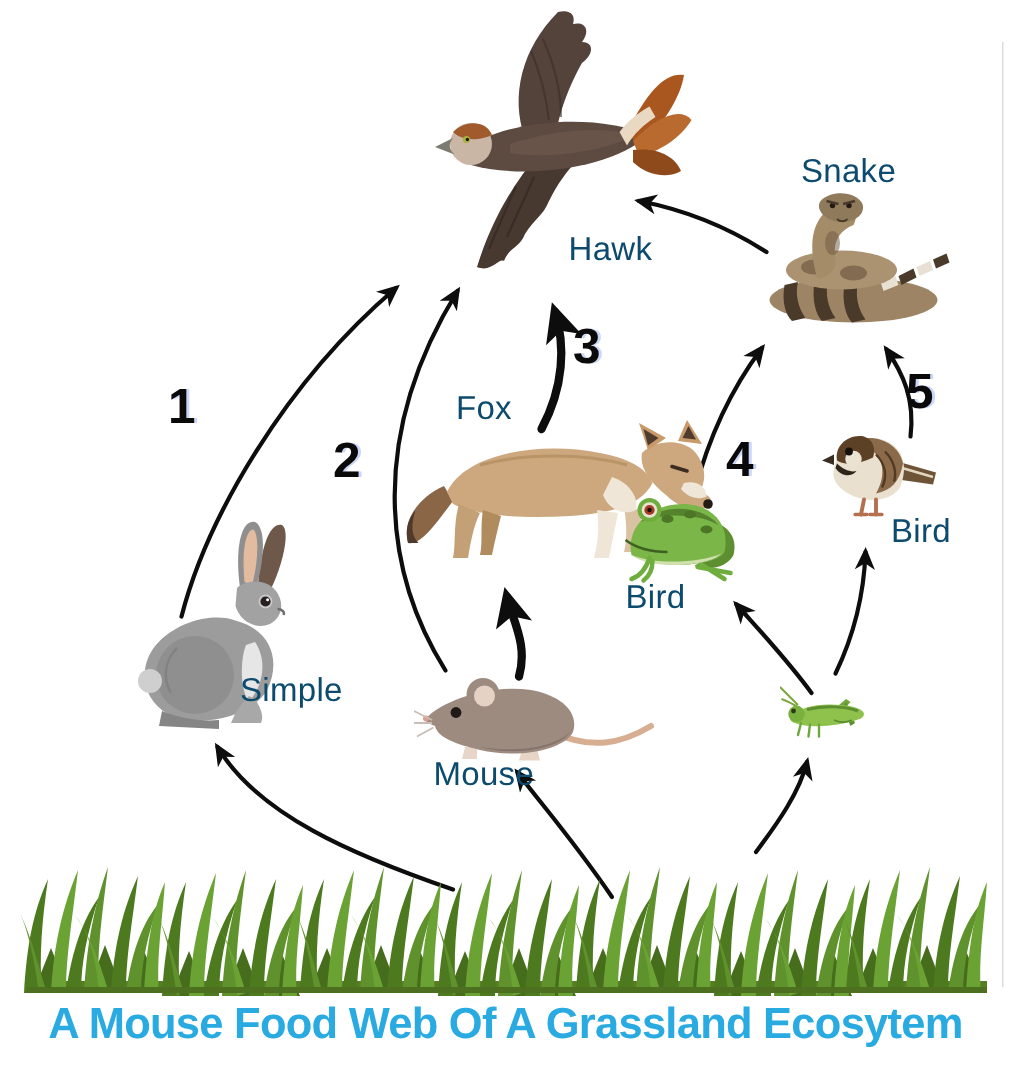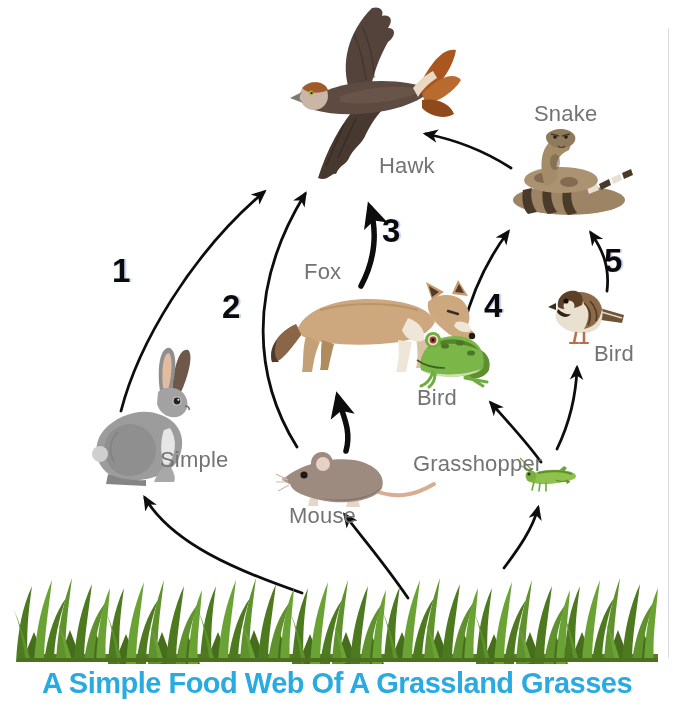--- a/index.html
+++ b/index.html
@@ -3,21 +3,21 @@
 <meta charset="utf-8">
 <style>
   html,body{margin:0;padding:0;background:#ffffff;}
   .canvas{
     position:relative;width:674px;height:719px;background:#ffffff;
     font-family:"Liberation Sans",sans-serif;overflow:hidden;
   }
   .node{position:absolute;}
   .node svg{display:block;}
   .animal-label{
-    position:absolute;font-size:22px;color:#737373;letter-spacing:.2px;
+    position:absolute;font-size:22px;color:#0c4a6e;letter-spacing:.2px;
     white-space:nowrap;
   }
   .arrow-number{
     position:absolute;font-size:33px;font-weight:800;color:#0a0a0a;
     text-shadow:2px 0 0 rgba(70,110,235,.28);
   }
   #arrow-layer{position:absolute;left:0;top:0;}
   .title{
     position:absolute;left:0;top:667px;width:674px;text-align:center;
     font-size:29px;font-weight:bold;color:#29abe2;letter-spacing:-.5px;
@@ -237,23 +237,22 @@
     </svg>
   </div>
 
   <span class="animal-label" style="left:379px;top:153px;">Hawk</span>
   <span class="animal-label" style="left:534px;top:101px;">Snake</span>
   <span class="animal-label" style="left:304px;top:259px;">Fox</span>
   <span class="animal-label" style="left:160px;top:447px;">Simple</span>
   <span class="animal-label" style="left:261px;top:503px;margin-left:28px;">Mouse</span>
   <span class="animal-label" style="left:417px;top:385px;">Bird</span>
   <span class="animal-label" style="left:594px;top:341px;">Bird</span>
-  <span class="animal-label" style="left:413px;top:451px;">Grasshopper</span>
 
   <span class="arrow-number" style="left:112px;top:252px;">1</span>
   <span class="arrow-number" style="left:222px;top:288px;">2</span>
   <span class="arrow-number" style="left:382px;top:212px;">3</span>
   <span class="arrow-number" style="left:484px;top:287px;">4</span>
   <span class="arrow-number" style="left:604px;top:242px;">5</span>
 
-  <div class="title">A Simple Food Web Of A Grassland Grasses</div>
+  <div class="title">A Mouse Food Web Of A Grassland Ecosytem</div>
 
 </div>
 
 </body></html>

